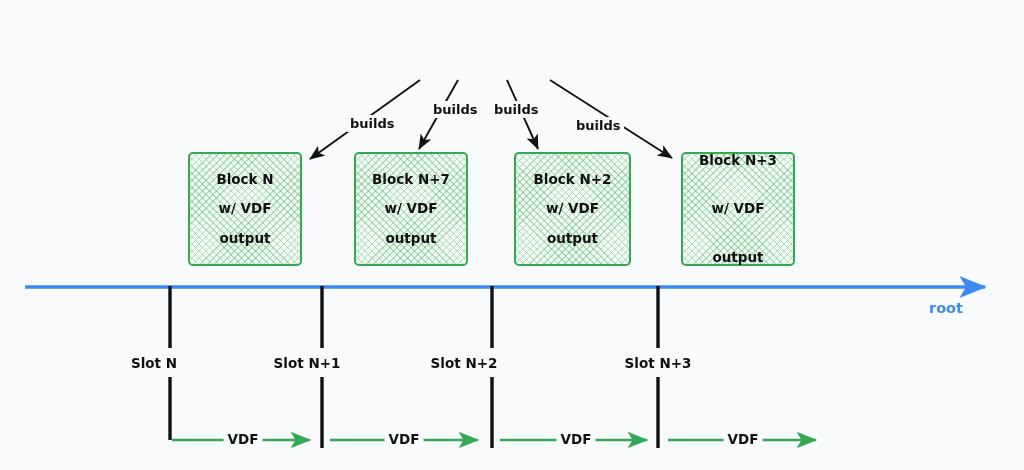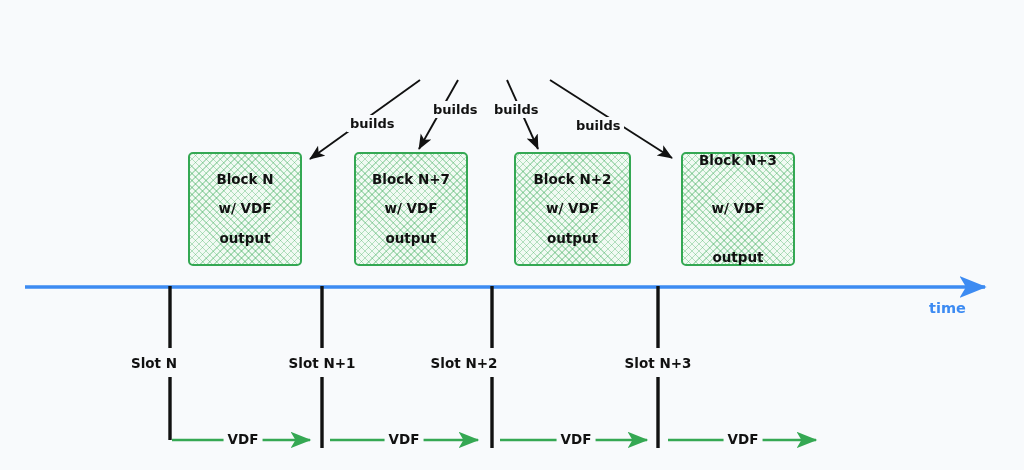--- a/index.html
+++ b/index.html
@@ -205,25 +205,25 @@
     <span class="bl">w/ VDF</span>
     <span class="bl">output</span>
   </div>
 
   <span class="edge-label" style="left:347px; top:115px;">builds</span>
   <span class="edge-label" style="left:430px; top:101px;">builds</span>
   <span class="edge-label" style="left:491px; top:101px;">builds</span>
   <span class="edge-label" style="left:573px; top:117px;">builds</span>
 
   <span class="slot-label" style="left:154px; top:355px;">Slot N</span>
-  <span class="slot-label" style="left:322px; top:355px;">Slot N+1</span>
+  <span class="slot-label" style="left:307px; top:355px;">Slot N+1</span>
   <span class="slot-label" style="left:464px; top:355px;">Slot N+2</span>
   <span class="slot-label" style="left:658px; top:355px;">Slot N+3</span>
 
   <span class="vdf-label" style="left:243px; top:431px;">VDF</span>
   <span class="vdf-label" style="left:404px; top:431px;">VDF</span>
   <span class="vdf-label" style="left:576px; top:431px;">VDF</span>
   <span class="vdf-label" style="left:743px; top:431px;">VDF</span>
 
-  <span id="time-label">time</span>
+  <span id="time-label">root</span>
 
 
 </div>
 
 </body></html>

